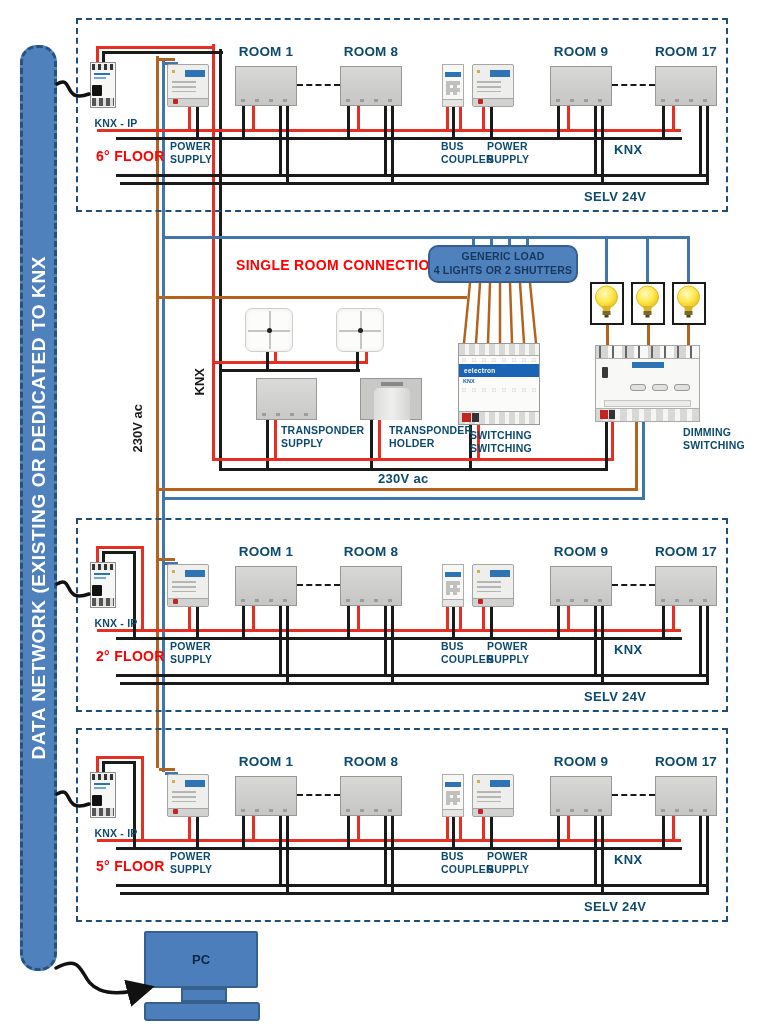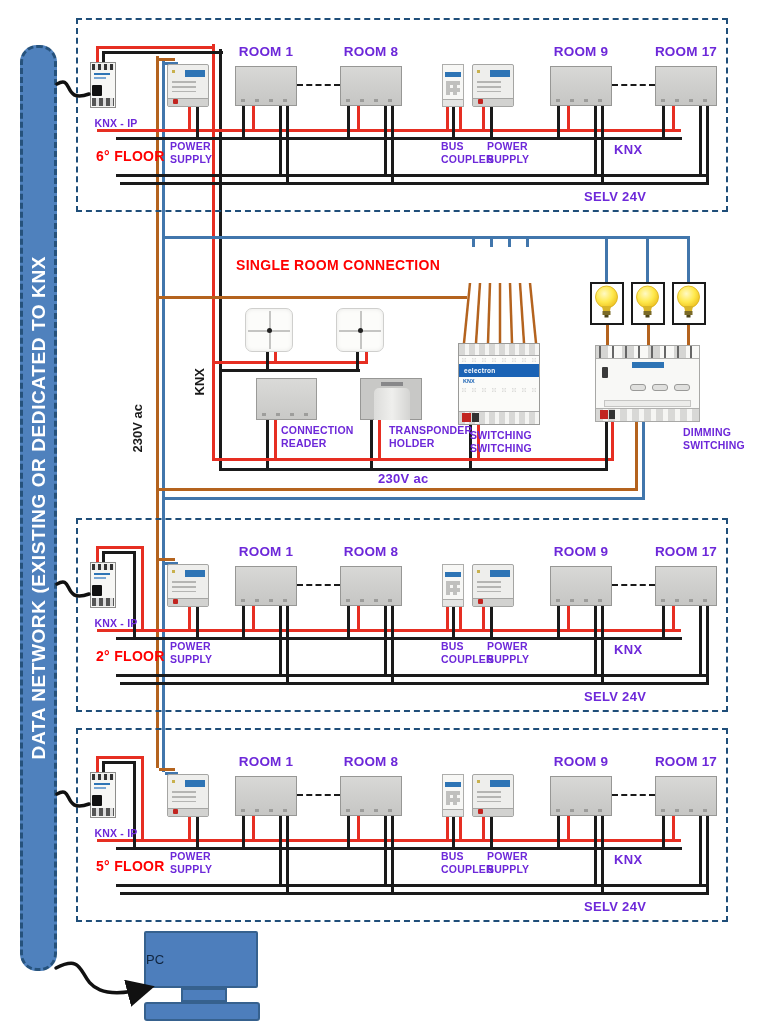--- a/index.html
+++ b/index.html
@@ -4,21 +4,21 @@
 <style>
   html,body{margin:0;padding:0;background:#fff;}
   .stage{position:relative;width:768px;height:1024px;background:#fff;overflow:hidden;
          font-family:"Liberation Sans",sans-serif;}
   .w{position:absolute;}
   .red{background:#e62e22;}
   .blk{background:#1a1a1a;}
   .org{background:#b4631e;}
   .blu{background:#4176ac;}
   .dash{position:absolute;height:0;border-top:2.5px dashed #1a1a1a;}
-  .lbl{position:absolute;font-weight:bold;color:#6d28d9;}
+  .lbl{position:absolute;font-weight:bold;color:#0c4a6e;}
   .s10{font-size:10.5px;line-height:1.2;letter-spacing:.2px;}
   .s13{font-size:13px;letter-spacing:.3px;}
   .s15{font-size:14px;letter-spacing:.3px;}
   .redt{color:#ff0000;}
   .ctr{text-align:center;}
   .vlab{position:absolute;writing-mode:vertical-rl;transform:rotate(180deg);
         font-weight:bold;color:#1a1a1a;white-space:nowrap;}
   
   .banner{position:absolute;left:20px;top:45px;width:37px;height:926px;background:#4f81bd;
           border:3px dashed #26527c;border-radius:17px;box-sizing:border-box;
@@ -116,21 +116,21 @@
   .da-tog{position:absolute;left:6px;top:21px;width:6px;height:11px;background:#3a3a3a;border-radius:1px;}
   .da-ov{position:absolute;top:38px;width:16px;height:7px;background:#e0e0de;border:1px solid #9a9a98;border-radius:3px;box-sizing:border-box;}
   .da-line{position:absolute;left:8px;top:54px;right:8px;height:5px;background:#ececea;border:1px solid #c5c5c3;}
   .da-bot{position:absolute;bottom:0;left:0;right:0;height:12px;border-top:1px solid #b0b0ae;
           background:repeating-linear-gradient(90deg,#d8d8d6 0 7px,#f5f5f3 7px 12px);}
   .da-red{position:absolute;left:4px;bottom:2px;width:8px;height:9px;background:#c22521;}
   .da-blk{position:absolute;left:13px;bottom:2px;width:6px;height:9px;background:#333;}
   
   .pcmon{position:absolute;left:144px;top:931px;width:114px;height:57px;background:#4d7ebc;
          border:2px solid #36618e;border-radius:2px;box-sizing:border-box;display:flex;
-         align-items:center;justify-content:flex-start;color:#10253f;font-weight:normal;font-size:13px;}
+         align-items:center;justify-content:center;color:#10253f;font-weight:bold;font-size:13px;}
   .pcstand{position:absolute;left:181px;top:988px;width:46px;height:14px;background:#4d7ebc;border:2px solid #36618e;box-sizing:border-box;}
   .pcbase{position:absolute;left:144px;top:1002px;width:116px;height:19px;background:#4d7ebc;border:2px solid #36618e;border-radius:3px;box-sizing:border-box;}
   .overlay{position:absolute;left:0;top:0;z-index:10;pointer-events:none;}
 </style>
 </head>
 <body>
 
 <div class="stage">
 
   <div class="w org" style="left:156px;top:56px;width:2.5px;height:712px"></div>
@@ -258,20 +258,24 @@
   <div class="w blk" style="left:605px;top:422px;width:2.5px;height:48px"></div>
   <div class="w red" style="left:611px;top:422px;width:3px;height:38px"></div>
   <div class="w org" style="left:635px;top:422px;width:2.5px;height:68px"></div>
   <div class="w blu" style="left:642px;top:422px;width:2.5px;height:77px"></div>
   <div class="w org" style="left:157px;top:488px;width:481px;height:2.5px"></div>
   <div class="w blu" style="left:163px;top:497px;width:482px;height:2.5px"></div>
   <div class="w org" style="left:606px;top:325px;width:2.5px;height:20px"></div>
   <div class="w org" style="left:647px;top:325px;width:2.5px;height:20px"></div>
   <div class="w org" style="left:687px;top:325px;width:2.5px;height:20px"></div>
 
+  <div class="genload">
+    <div>GENERIC LOAD</div>
+    <div>4 LIGHTS OR 2 SHUTTERS</div>
+  </div>
 
   <div class="switch" style="left:245px;top:308px">
       <div class="swh"></div>
       <div class="swv"></div>
       <div class="swc"></div>
     </div>
   <div class="switch" style="left:336px;top:308px">
       <div class="swh"></div>
       <div class="swv"></div>
       <div class="swc"></div>
@@ -334,21 +338,21 @@
     <div class="da-tog"></div>
     <div class="da-ov" style="left:34px"></div>
     <div class="da-ov" style="left:56px"></div>
     <div class="da-ov" style="left:78px"></div>
     <div class="da-line"></div>
     <div class="da-bot"></div>
     <div class="da-red"></div>
     <div class="da-blk"></div>
   </div>
 
-  <div class="lbl s10" style="left:281px;top:424px;width:84px">CONNECTION READER</div>
+  <div class="lbl s10" style="left:281px;top:424px;width:84px">TRANSPONDER SUPPLY</div>
   <div class="lbl s10" style="left:389px;top:424px;width:88px">TRANSPONDER HOLDER</div>
   <div class="lbl s10" style="left:470px;top:429px;width:72px">SWITCHING SWITCHING</div>
   <div class="lbl s10" style="left:683px;top:426px;width:62px">DIMMING SWITCHING</div>
   <div class="lbl s13" style="left:378px;top:471px">230V ac</div>
 
   <section class="floor" style="top:518px">
     <div class="w red fl-redbus"></div>
     <div class="w blk fl-blkbus"></div>
     <div class="w blk fl-selv1"></div>
     <div class="w blk fl-selv2"></div>

